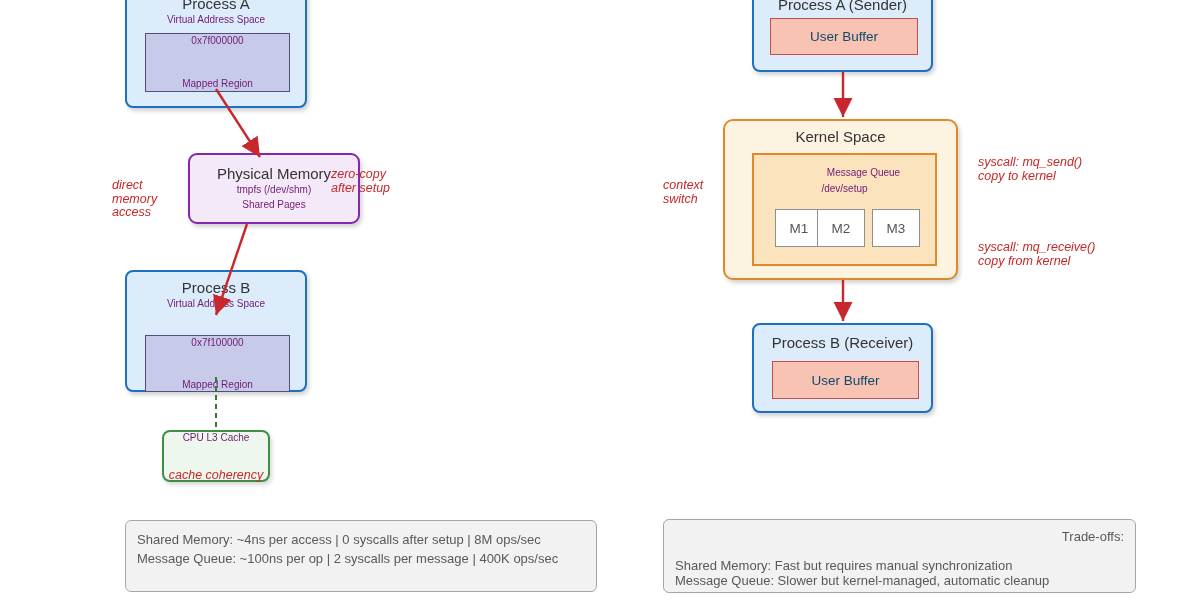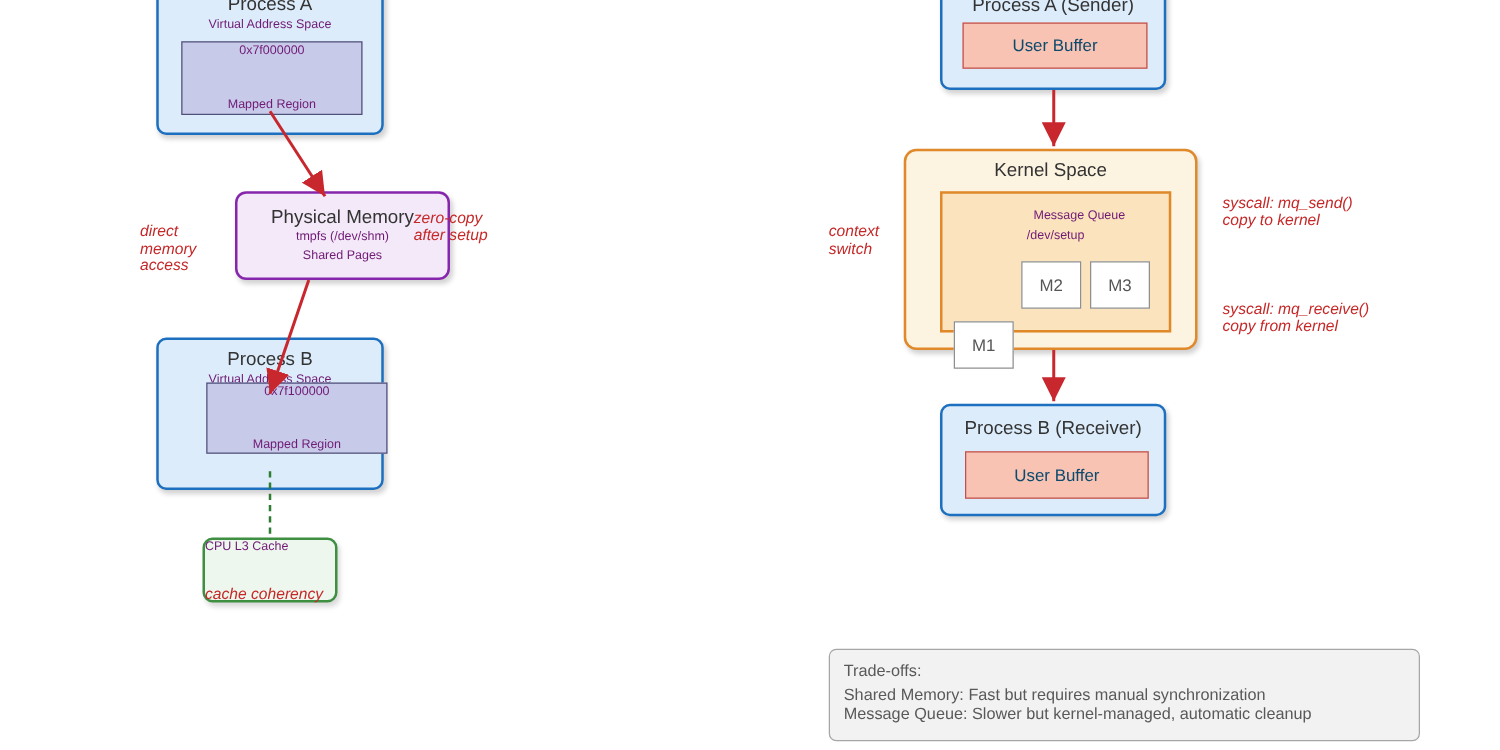--- a/index.html
+++ b/index.html
@@ -50,38 +50,38 @@
     background:var(--buffer_fill,#f8c3b3);
     border:1.5px solid var(--buffer_border,#c0504d);
     display:flex; align-items:center; justify-content:center;
     font-size:13.5px; color:#0c4a6e;
   }
   .cache {
     background:var(--cache_fill,#eef7ee);
     border:2px solid var(--cache_border,#3f8f43);
     border-radius:8px;
     box-shadow:2px 3px 4px rgba(0,0,0,.15);
-    display:flex; flex-direction:column; justify-content:center; align-items:flex-start;
+    display:flex; flex-direction:column; justify-content:center; align-items:center;
   }
   .note {
     position:absolute; color:var(--note_red,#c62828);
     font-style:italic; font-size:12.5px; line-height:13.5px;
     white-space:pre-line;
   }
   .panel {
     position:absolute;
     background:var(--panel_fill,#f2f2f2);
     border:1px solid var(--panel_border,#a6a6a6);
     border-radius:6px;
     font-size:13px; color:#595959;
     padding:9px 11px;
   }
   .panel .pl { white-space:nowrap; line-height:19px; }
   .panel .pl-tight { white-space:nowrap; line-height:15px; }
-  .panel .pl-title { white-space:nowrap; line-height:15px; margin-bottom:4px; }
+  .panel .pl-title { white-space:nowrap; line-height:15px; margin-bottom:14px;text-align:right; }
   .overlay { position:absolute; left:0; top:0; z-index:5; pointer-events:none; }
   .redline { stroke:var(--arrow_red,#c8272d); stroke-width:2.4; }
   .greendash { stroke:var(--dashed_green,#2e7d32); stroke-width:2; stroke-dasharray:5 4; }
 </style>
 </head>
 <body>
 
 <div class="canvas">
 
   <div class="node proc" style="left:125px; top:-22px; width:182px; height:130px; padding-top:16px;">
@@ -101,43 +101,47 @@
 
   <div class="note" style="left:112px; top:179px;">direct
 memory
 access</div>
   <div class="note" style="left:331px; top:168px;">zero-copy
 after setup</div>
 
   <div class="node proc" style="left:125px; top:270px; width:182px; height:122px; padding-top:8px;">
     <div class="t1">Process B</div>
     <div class="t2">Virtual Address Space</div>
-    <div class="region" style="left:18px; top:34px; width:143px; height:55px;margin-left:20px;">
+    <div class="region" style="left:18px; top:63px; width:143px; height:55px;">
       <div class="t2" style="line-height:15px;">0x7f100000</div>
       <div class="t2" style="line-height:15px;">Mapped Region</div>
     </div>
   </div>
 
   <div class="node cache" style="left:162px; top:430px; width:108px; height:52px;">
     <div class="t2" style="line-height:17px;">CPU L3 Cache</div>
     <div class="note" style="position:static;margin-top:23px;">cache coherency</div>
   </div>
 
+  <div class="panel" style="left:125px; top:520px; width:448px; height:52px;">
+    <div class="pl">Shared Memory: ~4ns per access | 0 syscalls after setup | 8M ops/sec</div>
+    <div class="pl">Message Queue: ~100ns per op | 2 syscalls per message | 400K ops/sec</div>
+  </div>
 
   <div class="node proc" style="left:752px; top:-20px; width:181px; height:92px; padding-top:15px;">
     <div class="t1">Process A (Sender)</div>
     <div class="buffer" style="left:16px; top:36px; width:146px; height:35px;">User Buffer</div>
   </div>
 
   <div class="node kernel" style="left:723px; top:119px; width:235px; height:161px; padding-top:8px;">
     <div class="t1">Kernel Space</div>
     <div class="mq" style="left:27px; top:32px; width:181px; height:109px;">
       <div class="t2" style="margin-top:10px; line-height:16px;padding-left:38px;">Message Queue</div>
       <div class="t2" style="line-height:15px;">/dev/setup</div>
-      <div class="msg" style="left:9px; top:54px; width:46px; height:36px;margin-top:48px;">M1</div>
+      <div class="msg" style="left:21px; top:54px; width:46px; height:36px;">M1</div>
       <div class="msg" style="left:63px; top:54px; width:46px; height:36px;">M2</div>
       <div class="msg" style="left:118px; top:54px; width:46px; height:36px;">M3</div>
     </div>
   </div>
 
   <div class="note" style="left:663px; top:179px;">context
 switch</div>
   <div class="note" style="left:978px; top:156px;">syscall: mq_send()
 copy to kernel</div>
   <div class="note" style="left:978px; top:241px;">syscall: mq_receive()

